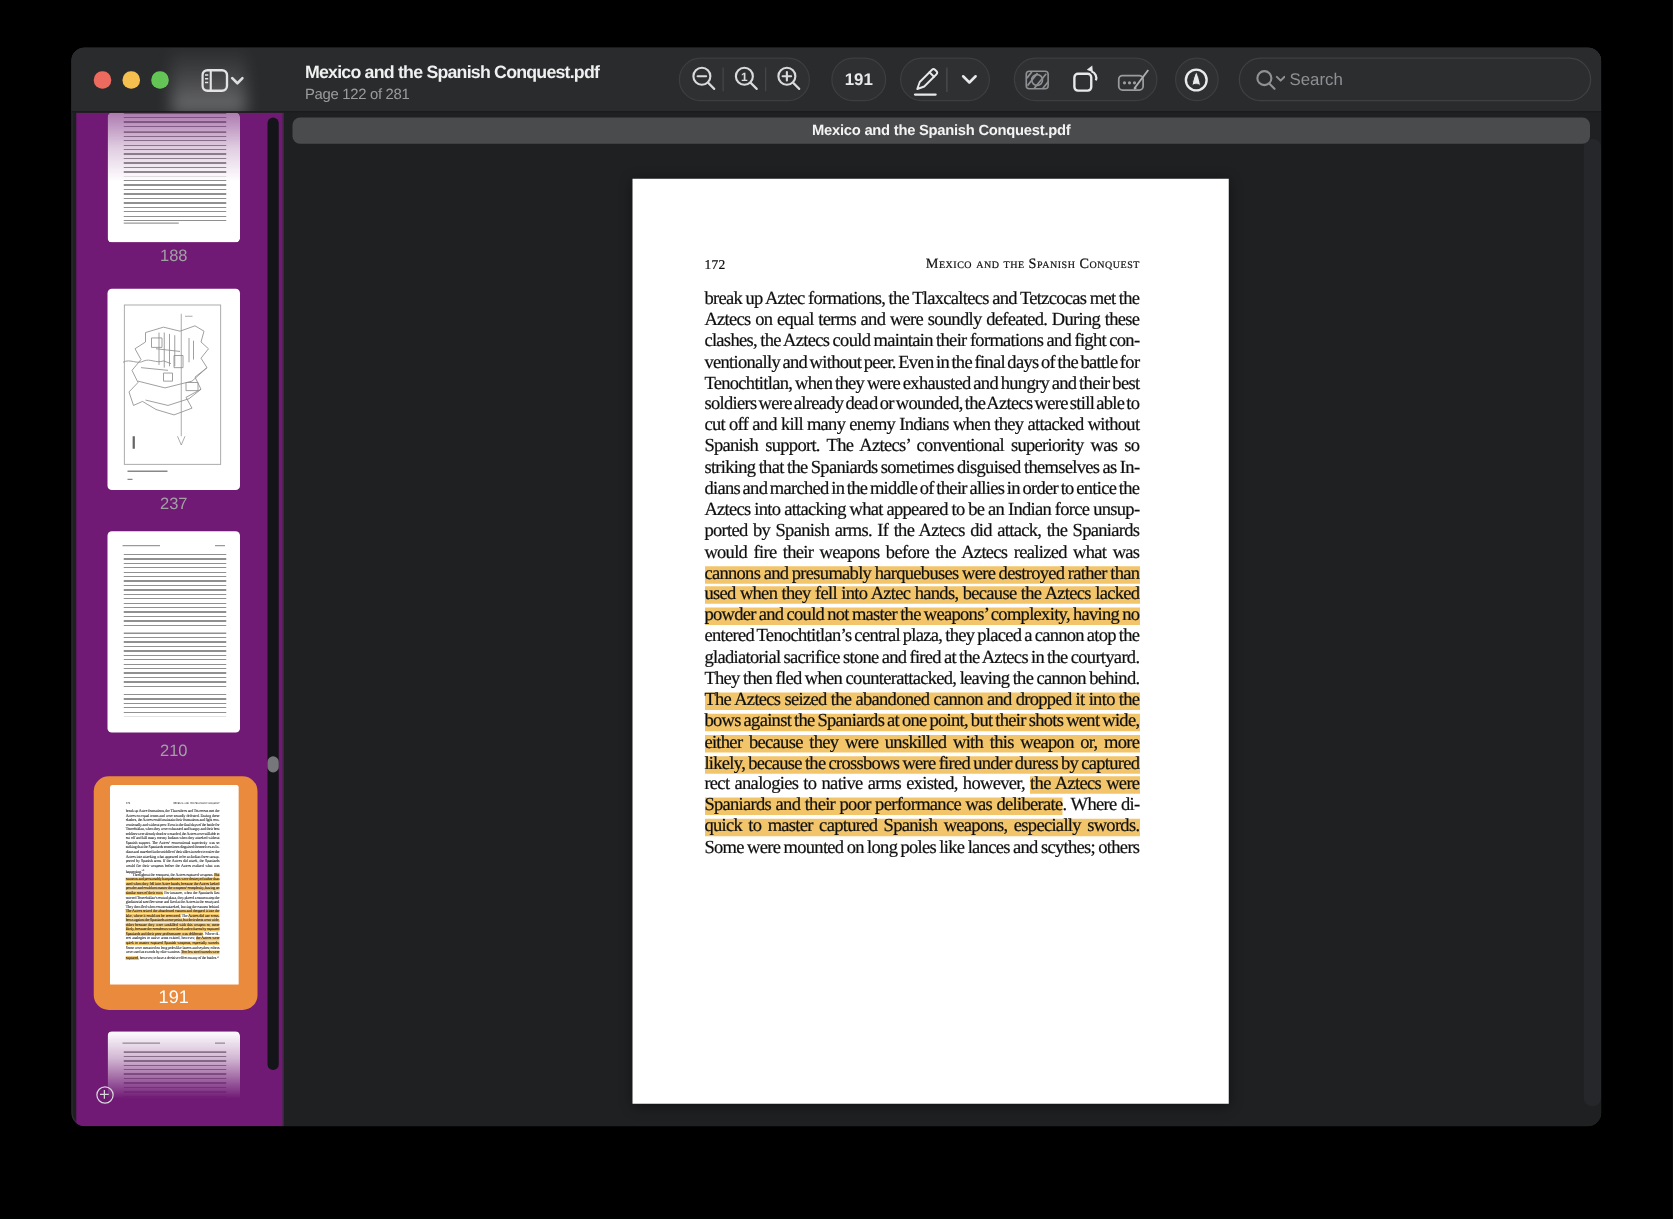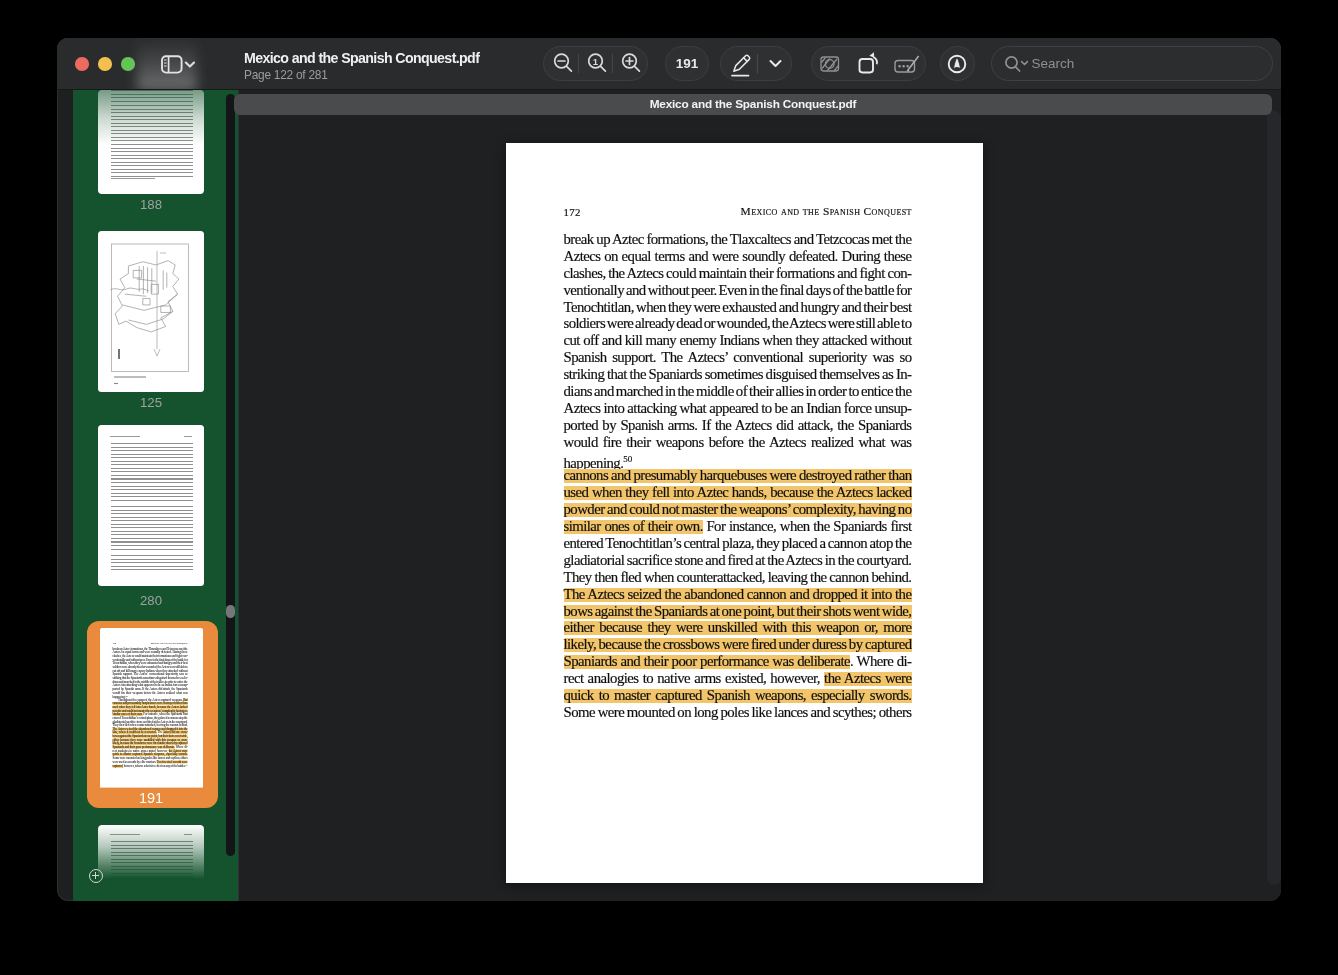--- a/index.html
+++ b/index.html
@@ -22,21 +22,21 @@
 #title { position:absolute; left:187px; top:12px; color:#eff0f0; font-size:14.2px; font-weight:700; z-index:32; letter-spacing:-0.62px;}
 #subtitle { position:absolute; left:187px; top:29.5px; color:#9b9c9e; font-size:11.9px; z-index:32; letter-spacing:-0.25px; }
 .pill { position:absolute; top:8px; height:35px; background:#2f3032; border:1px solid #3d3e41;
   border-radius:17.5px; z-index:32; display:flex; align-items:center; justify-content:center; }
 
 #banner { position:absolute; left:177px; top:55.5px; width:1038px; height:21px;
   background:#4a4b4d; border-radius:6px; z-index:20;
   display:flex; align-items:center; justify-content:center;
   color:#f3f3f4; font-size:11.8px; font-weight:700; letter-spacing:-0.2px;}
 
-#sidebar { position:absolute; left:16px; top:52px; width:166px; height:811px; background:#14532d; }
+#sidebar { position:absolute; left:4px; top:52px; width:166px; height:811px; background:#701a75; }
 #sidebar .divider { position:absolute; right:0; top:0; width:1px; height:100%; background:#303134; }
 .thumbpage { position:absolute; left:25px; width:106px; background:#fff; border-radius:3.5px; }
 .tlabel { position:absolute; left:25px; width:106px; text-align:center; color:#a0a1a3; font-size:13.2px; }
 #sel { position:absolute; left:14px; top:531px; width:130.5px; height:187px;
   background:#e98a3c; border-radius:12px; }
 #lane-side { position:absolute; left:153px; top:4px; width:8.5px; height:762px; background:#141518; border-radius:4.5px; }
 #lane-thumb { position:absolute; left:153px; top:515px; width:8.5px; height:13px; background:#76777a; border-radius:4.5px; }
 #plusbtn { position:absolute; left:16px; top:779px; width:14px; height:14px; border:1.6px solid #d6d7d9;
   border-radius:50%; color:#d6d7d9; }
 #plusbtn:before { content:""; position:absolute; left:2.4px; top:4.9px; width:6.4px; height:1.5px; background:#d6d7d9; }
@@ -85,34 +85,32 @@
           <div class="ln">ventionally and without peer. Even in the final days of the battle for</div>
           <div class="ln">Tenochtitlan, when they were exhausted and hungry and their best</div>
           <div class="ln">soldiers were already dead or wounded, the Aztecs were still able to</div>
           <div class="ln">cut off and kill many enemy Indians when they attacked without</div>
           <div class="ln">Spanish support. The Aztecs’ conventional superiority was so</div>
           <div class="ln">striking that the Spaniards sometimes disguised themselves as In-</div>
           <div class="ln">dians and marched in the middle of their allies in order to entice the</div>
           <div class="ln">Aztecs into attacking what appeared to be an Indian force unsup-</div>
           <div class="ln">ported by Spanish arms. If the Aztecs did attack, the Spaniards</div>
           <div class="ln">would fire their weapons before the Aztecs realized what was</div>
-          <div class="ln" style="text-align-last:left;">happening.<sup>50</sup></div>
           <div class="ln "><span class="hl">cannons and presumably harquebuses were destroyed rather than</span></div>
           <div class="ln "><span class="hl">used when they fell into Aztec hands, because the Aztecs lacked</span></div>
           <div class="ln "><span class="hl">powder and could not master the weapons’ complexity, having no</span></div>
-          <div class="ln "><span class="hl">similar ones of their own.</span> For instance, when the Spaniards first</div>
           <div class="ln ">entered Tenochtitlan’s central plaza, they placed a cannon atop the</div>
           <div class="ln ">gladiatorial sacrifice stone and fired at the Aztecs in the courtyard.</div>
           <div class="ln ">They then fled when counterattacked, leaving the cannon behind.</div>
           <div class="ln "><span class="hl">The Aztecs seized the abandoned cannon and dropped it into the</span></div>
           <div class="ln "><span class="hl">bows against the Spaniards at one point, but their shots went wide,</span></div>
           <div class="ln "><span class="hl">either because they were unskilled with this weapon or, more</span></div>
           <div class="ln "><span class="hl">likely, because the crossbows were fired under duress by captured</span></div>
+          <div class="ln ">rect analogies to native arms existed, however, <span class="hl">the Aztecs were</span></div>
           <div class="ln "><span class="hl">Spaniards and their poor performance was deliberate</span>. Where di-</div>
-          <div class="ln ">rect analogies to native arms existed, however, <span class="hl">the Aztecs were</span></div>
           <div class="ln "><span class="hl">quick to master captured Spanish weapons, especially swords.</span></div>
           <div class="ln ">Some were mounted on long poles like lances and scythes; others</div>
         </div>
       </div>
   </div>
   <div id="sidebar">
     <div class="divider"></div>
     <div id="lane-side"></div>
     <div id="lane-thumb"></div>
 
@@ -136,30 +134,30 @@
 <line x1="16" y1="152.5" x2="20" y2="152.5" stroke-width="1.1" stroke="#888"></line>
 <g transform="translate(-9.2 -6) scale(1.2 1.08)">
 <path d="M33 38 L45 34 L56 37 L66 33 L72 37 L70 45 L75 50 L70 57 L74 64 L66 71 L70 80 L60 86 L64 94 L52 99 L40 95 L31 89 L25 92 L22 82 L28 75 L24 66 L30 58 L26 50 L33 45 Z"></path>
 <path d="M18 60 C23 57 27 62 32 59 C36 57 40 61 45 59 L50 61"></path>
 <path d="M37 42 h7 v7 h-7 Z M52 55 h6 v9 h-6 Z M45 68 h6 v6 h-6 Z M60 75 h8 v6 h-8 Z"></path>
 <path d="M42 38 v24 M45.5 38 v26 M49 39 v24 M52.5 40 v23 M62 42 v18 M65 44 v14"></path>
 <path d="M28 74 L46 79 L64 74 L74 64 M33 88 L48 92 L62 87 L70 80 M40 50 L56 52 M30 64 L48 66"></path>
 </g>
 </g>
         </svg></div>
-    <div class="tlabel" style="top:305px;">125</div>
+    <div class="tlabel" style="top:305px;">237</div>
 
     <div class="thumbpage" id="t190" style="top:335px;height:161px;">
       <div class="tinyline" style="left:12px;top:11px;width:30px;"></div>
       <div class="tinyline" style="left:86px;top:11px;width:8px;"></div>
       <div class="bars" style="top:18px;height:60px;"></div>
       <div class="bars" style="top:81px;height:46px;"></div>
       <div class="bars" style="top:130px;height:18px;"></div>
     </div>
-    <div class="tlabel" style="top:503px;">280</div>
+    <div class="tlabel" style="top:503px;">210</div>
 
     <div id="sel"></div>
     <div id="mini191">
         <div class="page">
           <div class="phead">
             <span class="num">172</span>
             <span class="ttl">Mexico and the Spanish Conquest</span>
           </div>
           <div class="body">
             <div class="ln">break up Aztec formations, the Tlaxcaltecs and Tetzcocas met the</div>

